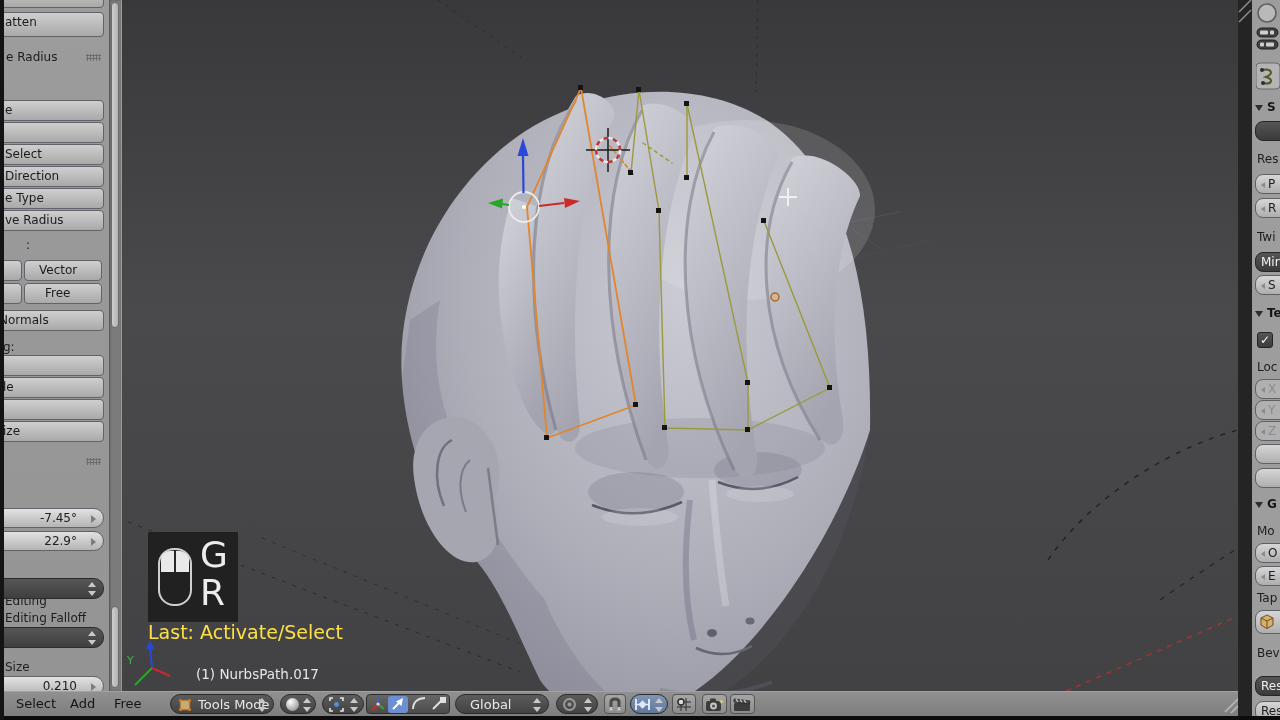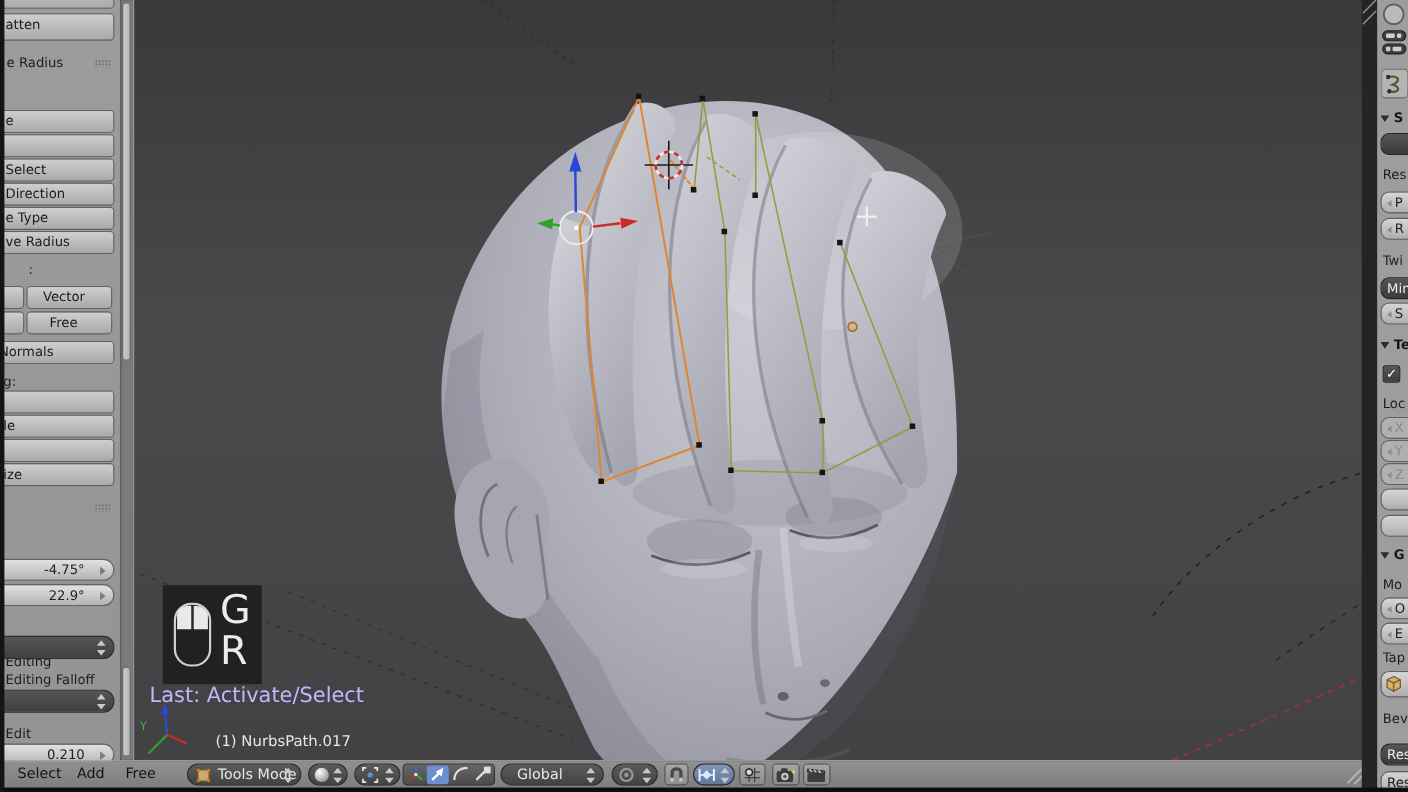--- a/index.html
+++ b/index.html
@@ -73,21 +73,21 @@
   .tri-d { display:inline-block; width:0; height:0; margin-right:4px;
     border-left:4px solid transparent; border-right:4px solid transparent; border-top:6px solid #2c2c2c; vertical-align:middle; }
   .chk { position:absolute; left:5px; width:16px; height:16px; background:linear-gradient(#555,#3c3c3c);
     border:1px solid #242424; border-radius:3px; color:#fff; font-size:12px; line-height:15px; text-align:center; }
 
   
   .vp { left:122px; top:0; width:1116px; height:691px; z-index:1; }
   .keybox { left:148px; top:532px; width:90px; height:90px; background:rgba(28,28,28,.88); z-index:4; }
   .keyG { position:absolute; left:52px; top:2px;  color:#ececec; font-size:36px; }
   .keyR { position:absolute; left:52px; top:40px; color:#ececec; font-size:36px; }
-  .lastaction { left:136px; top:621px; color:#c4b5fd; font-size:19px; z-index:4; white-space:nowrap;text-align:right; }
+  .lastaction { left:148px; top:621px; color:#fde047; font-size:19px; z-index:4; white-space:nowrap;text-align:right; }
   .objinfo    { left:196px; top:666px; color:#e6e6e6; font-size:13.5px; z-index:4; white-space:nowrap; }
   .miniaxis { left:126px; top:636px; z-index:4; }
   .cornerlines { z-index:5; }
 </style>
 </head>
 <body>
 
 <div class="screen">
 
   <svg class="abs vp" viewBox="122 0 1116 691" width="1116" height="691">
@@ -284,37 +284,37 @@
 
     <div class="lbl" style="left:3px;top:340px">g:</div>
     <div class="btn cut2" style="top:355px"><span></span></div>
     <div class="btn cut2" style="top:377px"><span>le</span></div>
     <div class="btn cut2" style="top:399px"><span></span></div>
     <div class="btn cut2" style="top:421px"><span>ize</span></div>
 
     <div class="grip" style="left:86px;top:458px"></div>
 
     <div class="slider" style="top:508px">
-      <span>-4.75°</span><i class="arr-r"></i>
+      <span>-7.45°</span><i class="arr-r"></i>
     </div>
     <div class="slider" style="top:531px">
       <span>22.9°</span><i class="arr-r"></i>
     </div>
 
     <div class="lbl" style="left:5px;top:594px">Editing</div>
     <div class="ddark" style="top:578px">
       <i class="spin" style="right:6px;top:2px"></i>
     </div>
 
     <div class="lbl" style="left:5px;top:611px">Editing Falloff</div>
     <div class="ddark" style="top:627px">
       <i class="spin" style="right:6px;top:2px"></i>
     </div>
 
-    <div class="lbl" style="left:5px;top:660px">Edit</div>
+    <div class="lbl" style="left:5px;top:660px">Size</div>
     <div class="slider" style="top:676px">
       <span>0.210</span><i class="arr-r"></i>
     </div>
 
     <div class="scrollgutter">
       <div class="thumb" style="top:2px;height:326px"></div>
       <div class="thumb" style="top:606px;height:82px"></div>
     </div>
   </div>
 

